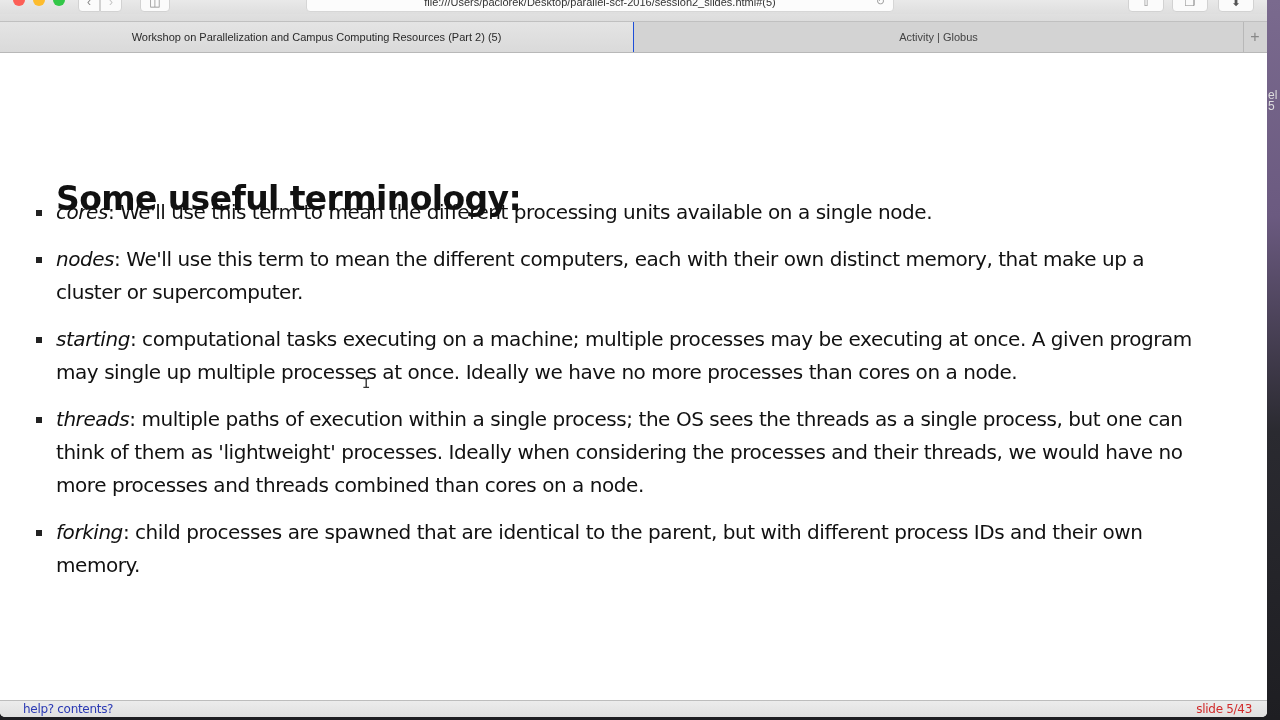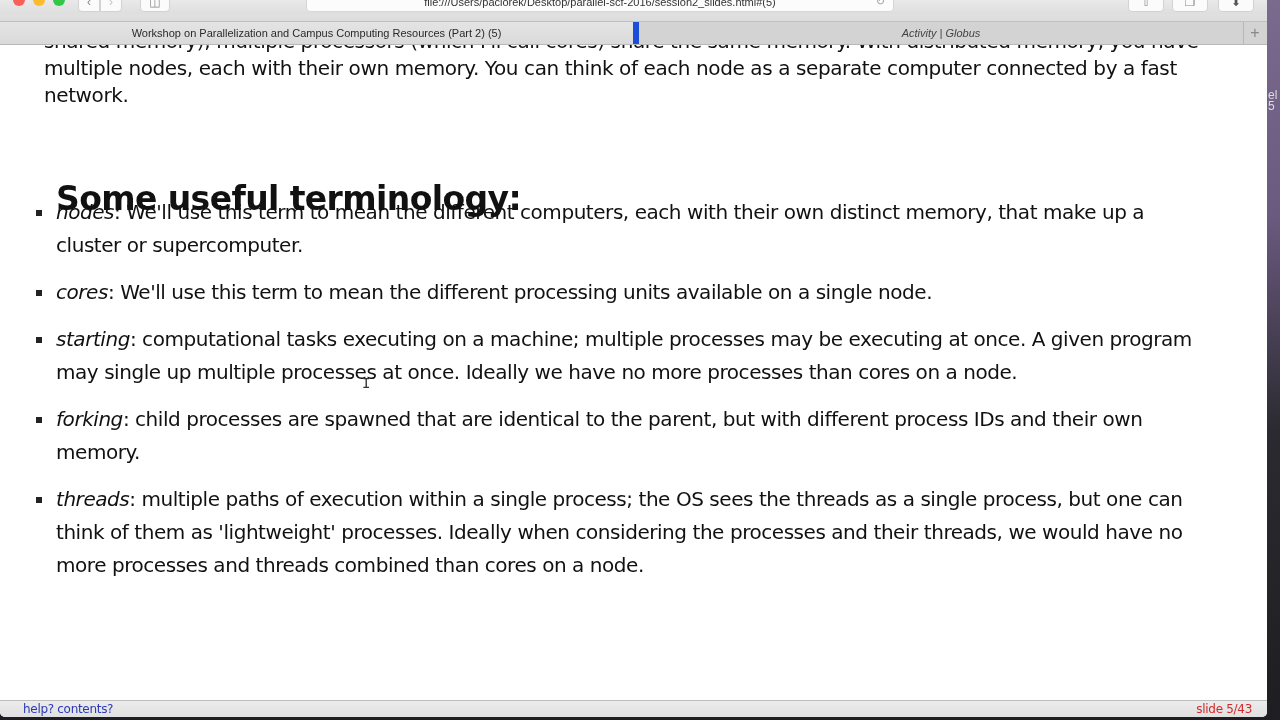--- a/index.html
+++ b/index.html
@@ -37,30 +37,30 @@
     background: #fcfcfc; border: 1px solid #d6d6d6; border-radius: 4px;
     font-size: 11px; color: #333; display: flex; align-items: center; justify-content: center;
     white-space: nowrap; overflow: hidden;
   }
   .reload { position: absolute; right: 8px; top: 2px; color: #999; font-size: 11px; }
   .tb-share { left: 1128px; width: 36px; }
   .tb-tabs { left: 1172px; width: 36px; }
   .tb-dl { left: 1218px; width: 36px; color: #555; }
   
   .tabbar {
-    position: absolute; left: 0; top: 21px; width: 100%; height: 24px;
+    position: absolute; left: 0; top: 21px; width: 100%; height: 32px;
     background: #d3d3d3; border-top: 1px solid #c0c0c0; border-bottom: 1px solid #b8b8b8;
     z-index: 5; display: flex;
   }
   .tab {
     flex: 0 0 auto; height: 100%; display: flex; align-items: center; justify-content: center;
     font-size: 11px; color: #2a2a2a; white-space: nowrap;
   }
   .tab.active { width: 633px; background: linear-gradient(#e4e4e4, #dadada); }
-  .tab.inactive { width: 610px; color: #444; border-left: 6px solid #1d4ed8; font-style: italic; }
+  .tab.inactive { width: 610px; color: #444; border-left: 1px solid #1d4ed8; }
   .tab-add { width: 23px; border-left: 1px solid #b8b8b8; color: #888; font-size: 16px;
     display: flex; align-items: center; justify-content: center; }
   .topband { position: absolute; left: 0; top: 0; width: 100%; height: 21px; background: linear-gradient(#e9e9e9, #dcdcdc); z-index: 4; }
 
   
   .slide {
     position: absolute; left: 0; top: 0; width: 100%; height: 100%;
     font-family: "DejaVu Sans", sans-serif; color: #111;
   }
   .para {
@@ -94,31 +94,30 @@
   .desk-text { position: absolute; left: 1268px; top: 90px; font-size: 12px; color: #ddd; line-height: 11px; }
 </style>
 </head>
 <body>
 
 <div class="window">
 
   <div class="slide">
     <div class="para para-clipped">
       <div>shared memory), multiple processors (which I'll call cores) share the same memory. With distributed memory, you have</div>
-      <div>multiple nodes, each with their own memory. You can think of each node as a separate computer connected by a fast network.</div>
     </div>
 
     <h2 class="heading">Some useful terminology:</h2>
 
     <ul class="terms">
+      <li><em>cores</em><span>: We'll use this term to mean the different processing units available on a single node.</span></li>
       <li><em>nodes</em><span>: We'll use this term to mean the different computers, each with their own distinct memory, that make up a cluster or supercomputer.</span></li>
-      <li><em>cores</em><span>: We'll use this term to mean the different processing units available on a single node.</span></li>
       <li><em>starting</em><span>: computational tasks executing on a machine; multiple processes may be executing at once. A given program may single up multiple processes at once. Ideally we have no more processes than cores on a node.</span></li>
+      <li><em>threads</em><span>: multiple paths of execution within a single process; the OS sees the threads as a single process, but one can think of them as 'lightweight' processes. Ideally when considering the processes and their threads, we would have no more processes and threads combined than cores on a node.</span></li>
       <li><em>forking</em><span>: child processes are spawned that are identical to the parent, but with different process IDs and their own memory.</span></li>
-      <li><em>threads</em><span>: multiple paths of execution within a single process; the OS sees the threads as a single process, but one can think of them as 'lightweight' processes. Ideally when considering the processes and their threads, we would have no more processes and threads combined than cores on a node.</span></li>
     </ul>
 
     <span class="cursor">I</span>
   </div>
 
   <div class="topband"></div>
   <div class="toolbar">
     <span class="traffic red"></span>
     <span class="traffic yellow"></span>
     <span class="traffic green"></span>

